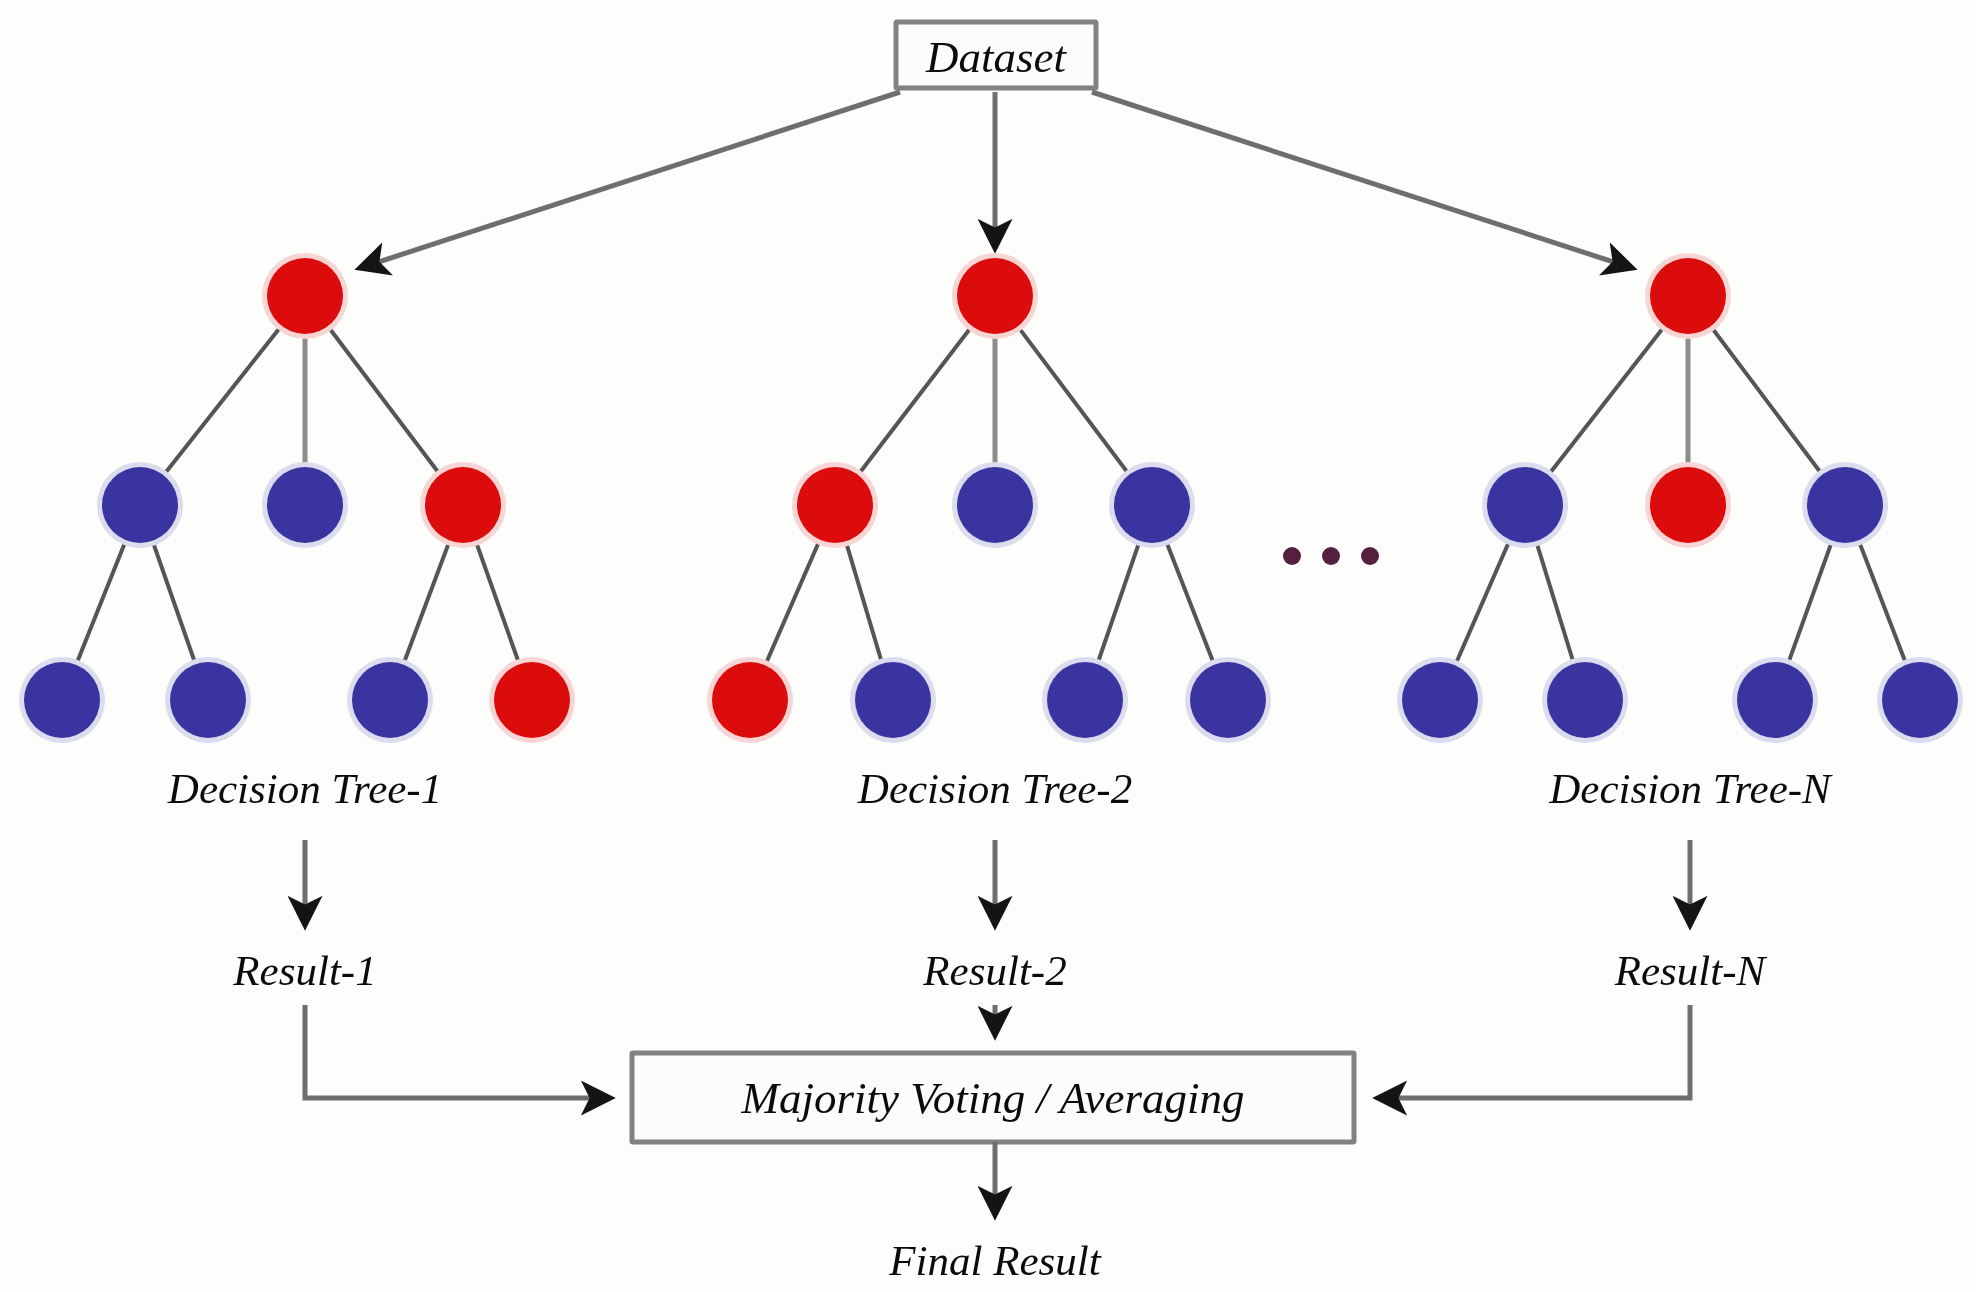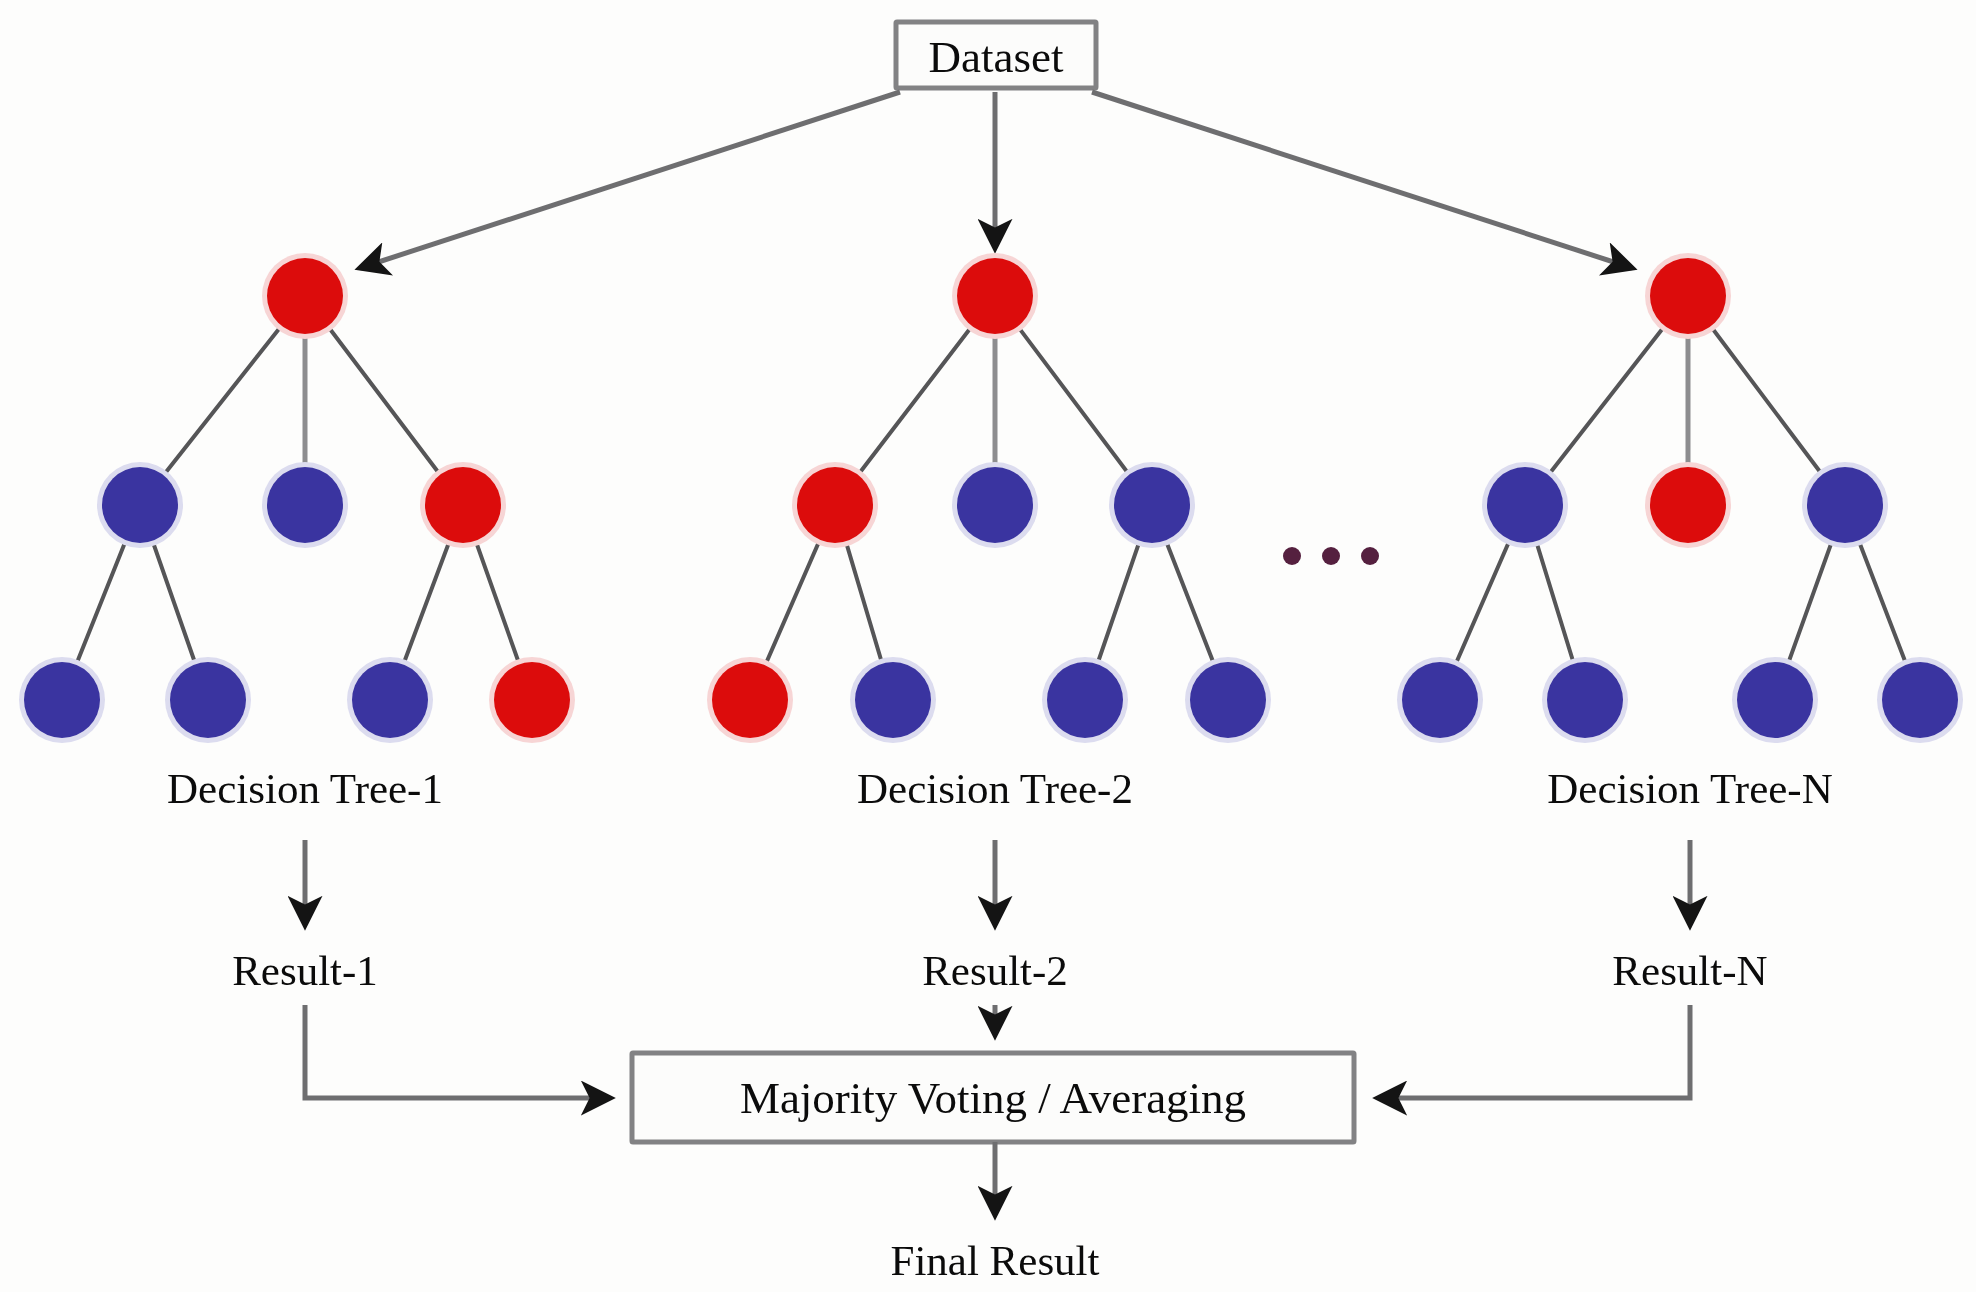--- a/index.html
+++ b/index.html
@@ -11,20 +11,21 @@
     width: 1976px;
     height: 1292px;
     font-family: "Liberation Serif", "DejaVu Serif", serif;
     overflow: hidden;
   }
   #diagram-root {
     position: relative;
     width: 1976px;
     height: 1292px;
     background: #fdfdfc;
+    font-style: italic;
   }
   svg.canvas {
     position: absolute;
     top: 0;
     left: 0;
     width: 1976px;
     height: 1292px;
   }
   .edge {
     stroke: #555557;

